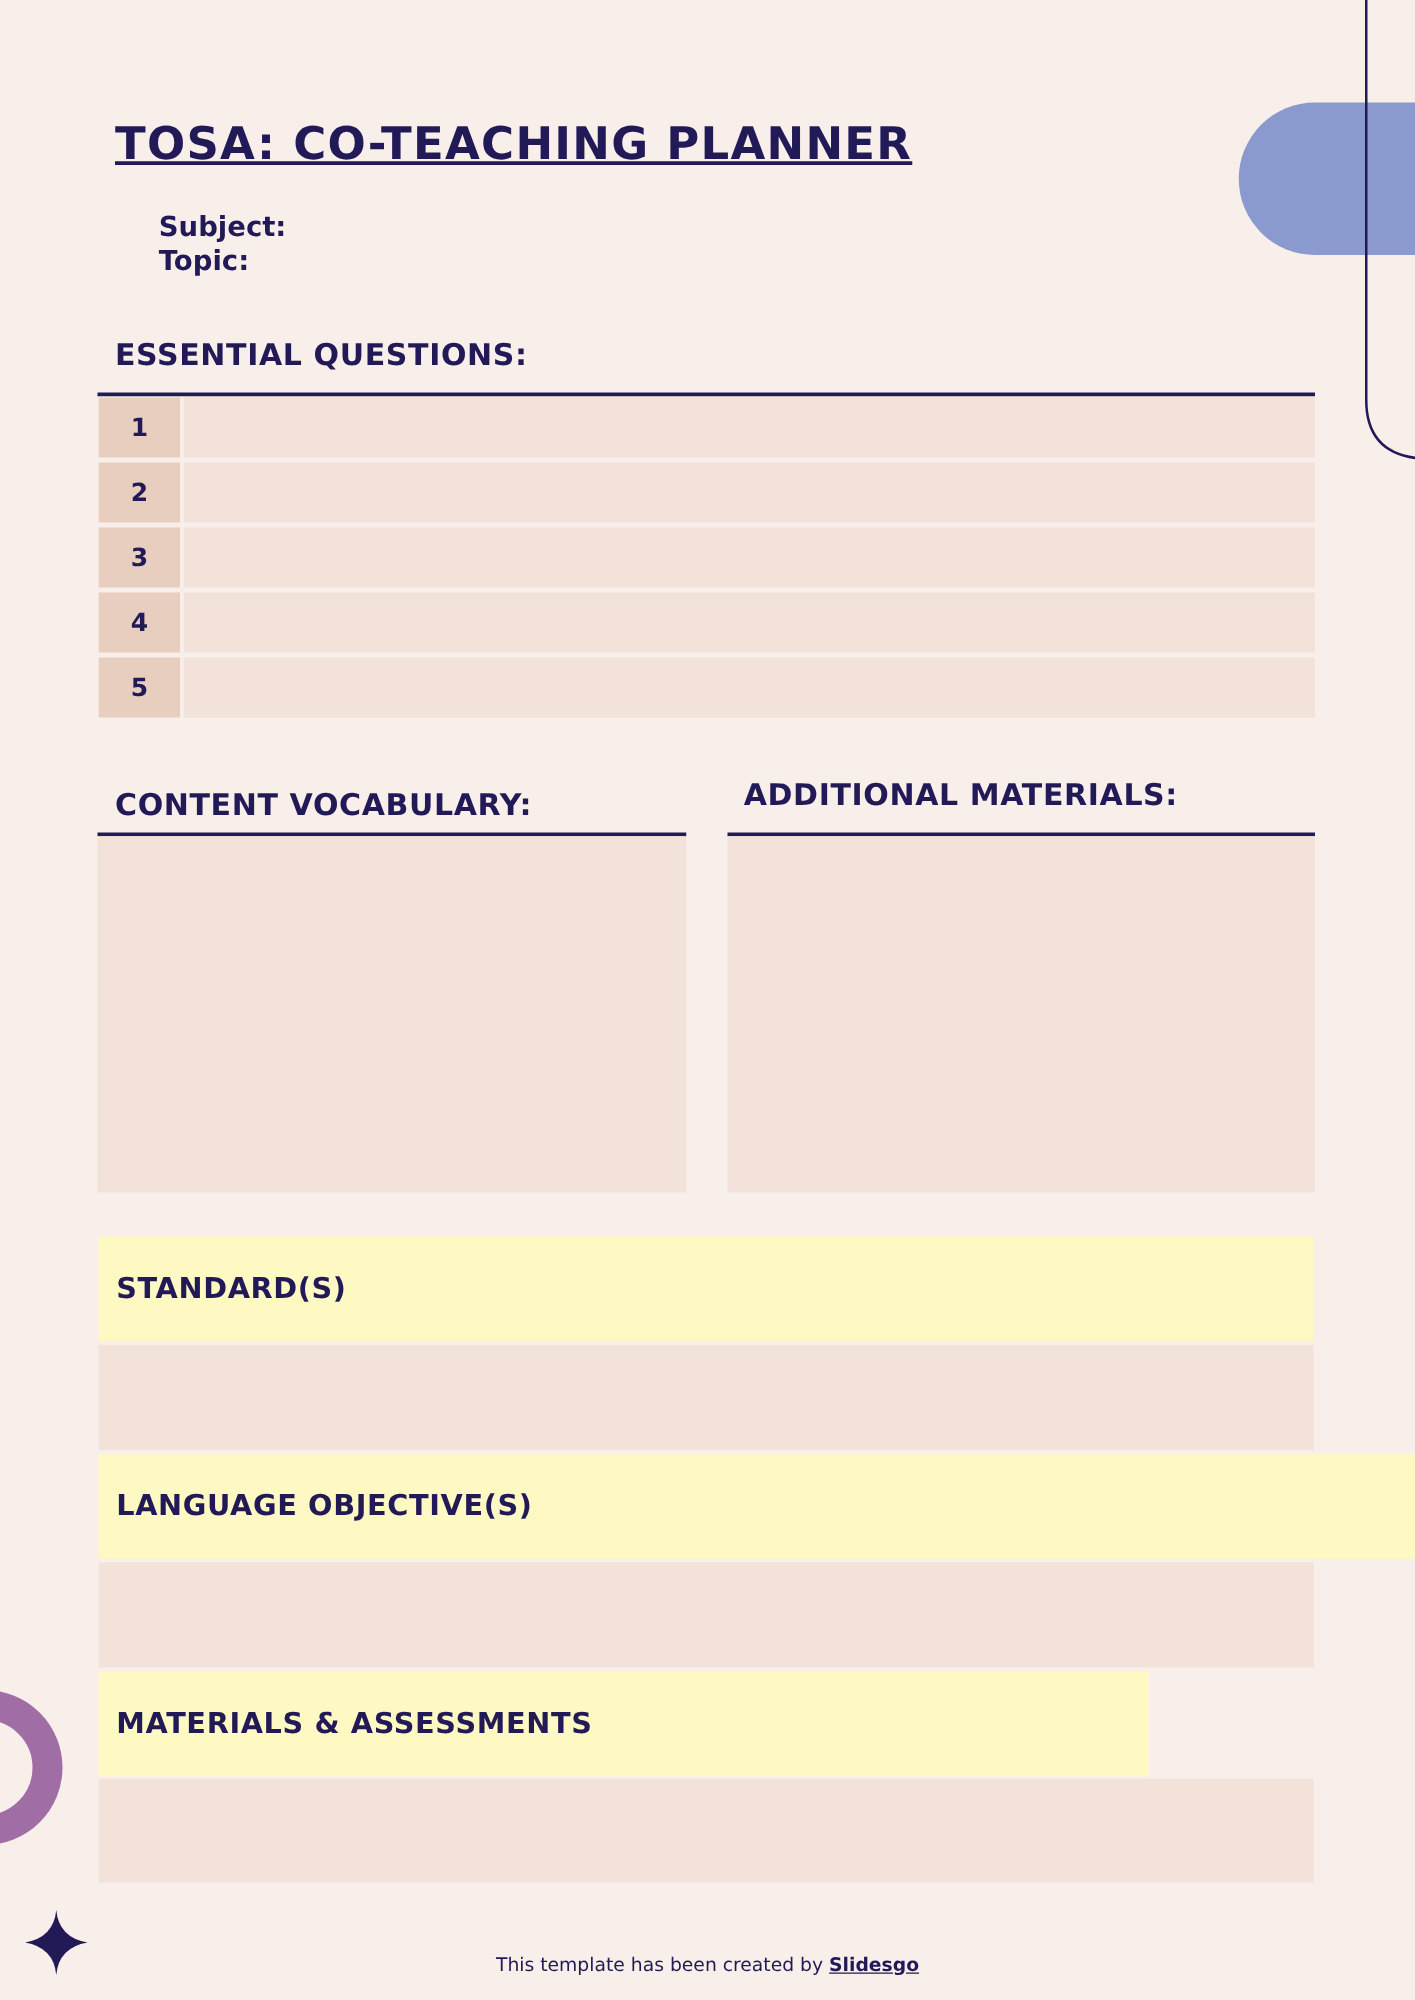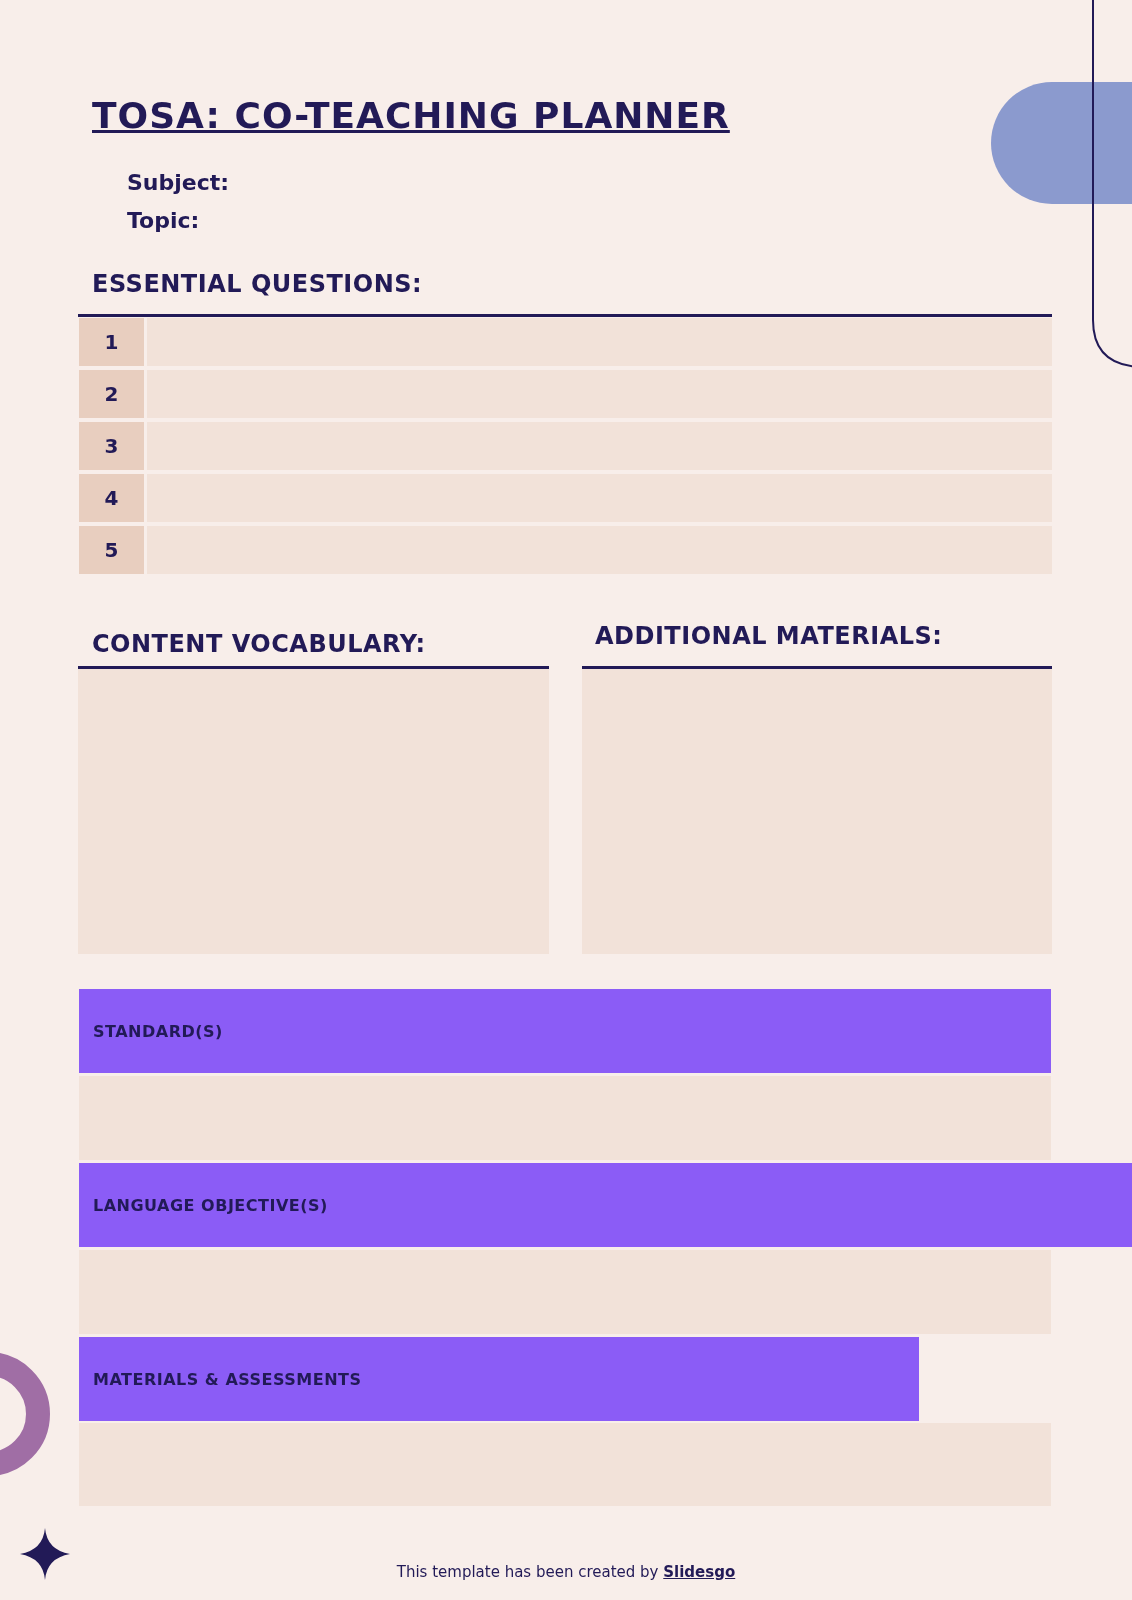--- a/index.html
+++ b/index.html
@@ -17,22 +17,22 @@
   .meta { left: 91px; font-size: 22px; font-family: "DejaVu Sans", sans-serif; font-weight: bold; color: #221a57; margin-left: 36px; }
   .section-label { font-size: 24px; font-weight: bold; letter-spacing: 0.5px; color: #221a57; white-space: nowrap; }
   .rule { height: 3px; background: #221a57; }
   .cell-num {
     background: #e8cebf; display: flex; align-items: center; justify-content: center;
     font-weight: bold; font-size: 20px; color: #221a57;
   }
   .cell-body { background: #f2e2d9; }
   .vocab-box { background: #f2e2d9; }
   .band-head {
-    background: #8b5cf6; display: flex; align-items: center; padding-left: 14px; box-sizing: border-box;
-    font-weight: bold; font-size: 16px; letter-spacing: 0.5px; color: #221a57;
+    background: #fef9c3; display: flex; align-items: center; padding-left: 14px; box-sizing: border-box;
+    font-weight: bold; font-size: 23px; letter-spacing: 0.5px; color: #221a57;
   }
   .band-body { background: #f2e2d9; }
   .footer {
     left: 0; width: 1132px; top: 1563px; text-align: center; font-size: 15px; color: #221a57;
   }
   .footer .brand { font-weight: bold; text-decoration: underline; }
 </style>
 </head>
 <body>
 
@@ -42,21 +42,21 @@
 </svg>
 <svg class="abs" style="left:0; top:1340px; width:60px; height:150px;" viewBox="0 0 60 150">
   <circle cx="-12" cy="74" r="50" fill="none" stroke="#a06ea5" stroke-width="24"></circle>
 </svg>
 <svg class="abs" style="left:20px; top:1528px; width:50px; height:52px;" viewBox="0 0 50 52">
   <path d="M25 0 Q27 22 50 26 Q27 30 25 52 Q23 30 0 26 Q23 22 25 0 Z" fill="#221a57"></path>
 </svg>
 
 <div class="abs title">TOSA: CO-TEACHING PLANNER</div>
 <div class="abs meta" style="top:170px;">Subject:</div>
-<div class="abs meta" style="top:208px;">Topic:</div>
+<div class="abs meta" style="top:197px;">Topic:</div>
 
 <div class="abs section-label" style="left:92px; top:270px;">ESSENTIAL QUESTIONS:</div>
 <div class="abs rule" style="left:78px; top:314px; width:974px;"></div>
 
 <div class="abs" style="left:79px; top:318px; width:973px;">
   <div style="display:flex; height:48px; margin-bottom:4px;">
     <div class="cell-num" style="width:65px;">1</div>
     <div class="cell-body" style="flex:1; margin-left:3px;"></div>
   </div>
   <div style="display:flex; height:48px; margin-bottom:4px;">

